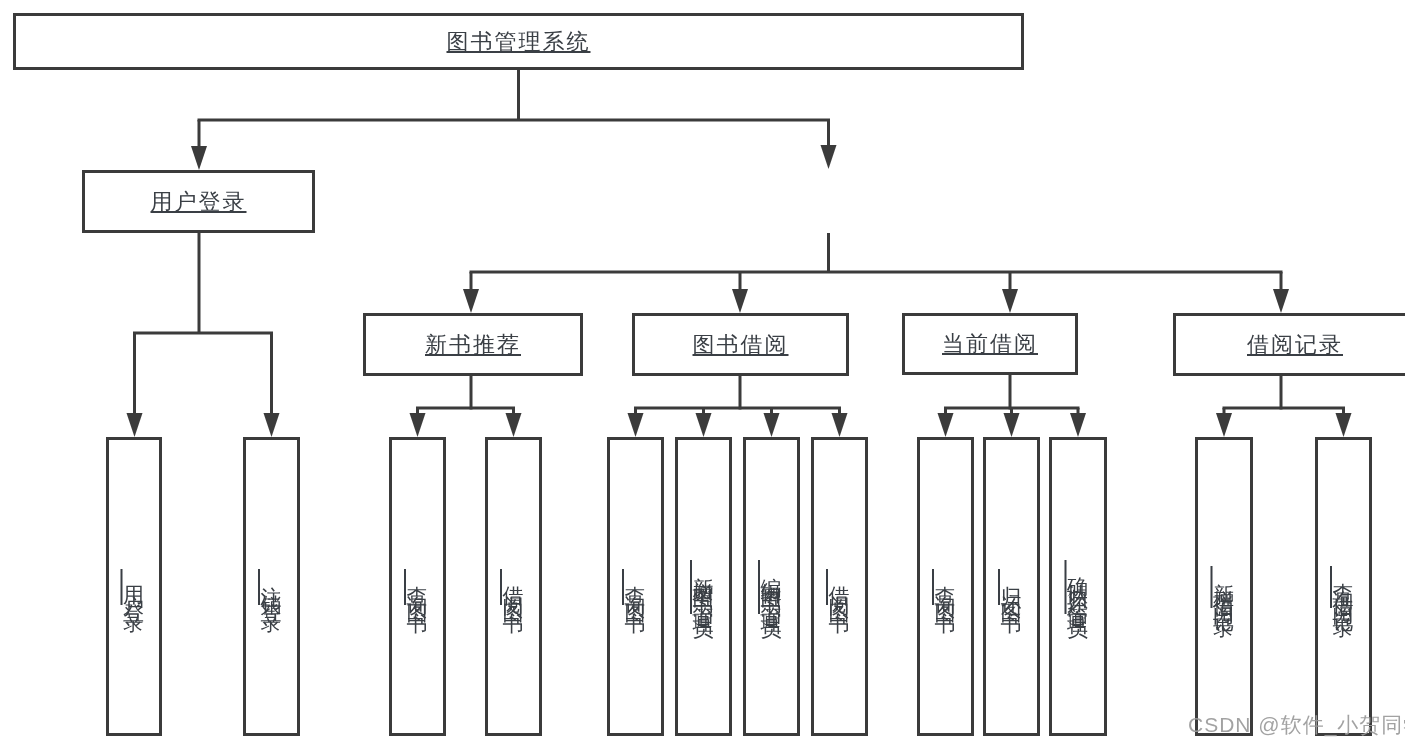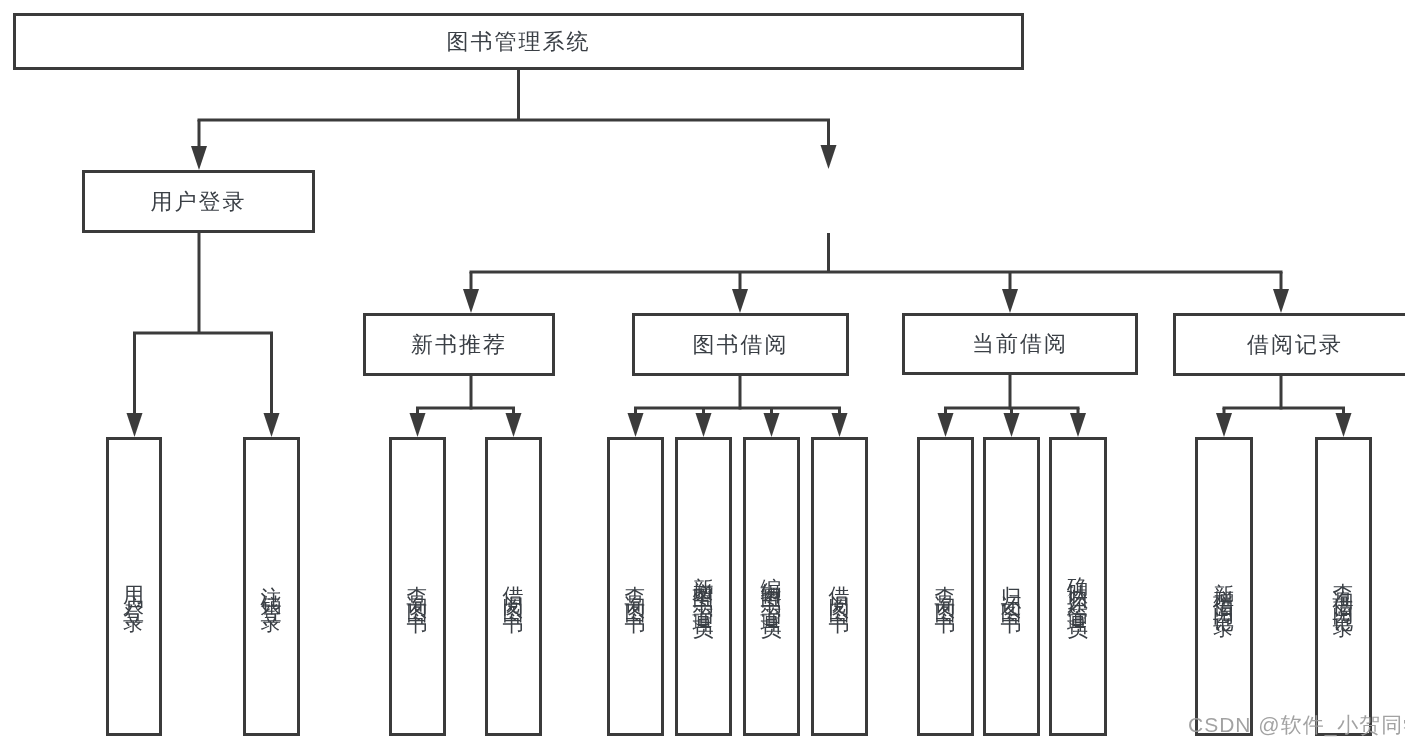--- a/index.html
+++ b/index.html
@@ -15,36 +15,37 @@
     position:absolute;
     box-sizing:border-box;
     background:#ffffff;
     border:3px solid #3b3b3b;
     display:flex;align-items:center;justify-content:center;
     color:#3a3f45;
     z-index:2;
     font-size:22px;
     letter-spacing:2px;
     white-space:nowrap;
+    text-decoration:underline;
   }
   .node.leaf{
     writing-mode:vertical-rl;
     text-orientation:mixed;
     font-size:21px;
     letter-spacing:9px;
     line-height:1;
     white-space:normal;
   }
   
   #n-root{left:13px;top:13px;width:1011px;height:57px;}
   #n-user-login{left:82px;top:170px;width:233px;height:63px;}
   #n-book-mgmt{left:712px;top:169px;width:233px;height:64px;}
-  #n-new-book{left:363px;top:313px;width:192px;height:63px;}
+  #n-new-book{left:363px;top:313px;width:220px;height:63px;}
   #n-book-borrow{left:632px;top:313px;width:217px;height:63px;}
-  #n-current-borrow{left:902px;top:313px;width:236px;height:62px;}
+  #n-current-borrow{left:902px;top:313px;width:176px;height:62px;}
   #n-borrow-records{left:1173px;top:313px;width:244px;height:63px;}
   .leaf{top:437px;height:299px;width:57px;}
   #n-leaf-login{left:106px;width:56px;}
   #n-leaf-logout{left:243px;}
   #n-leaf-nb-query{left:389px;}
   #n-leaf-nb-borrow{left:485px;}
   #n-leaf-bb-query{left:607px;}
   #n-leaf-bb-add{left:675px;letter-spacing:6px;}
   #n-leaf-bb-edit{left:743px;letter-spacing:6px;}
   #n-leaf-bb-borrow{left:811px;}

